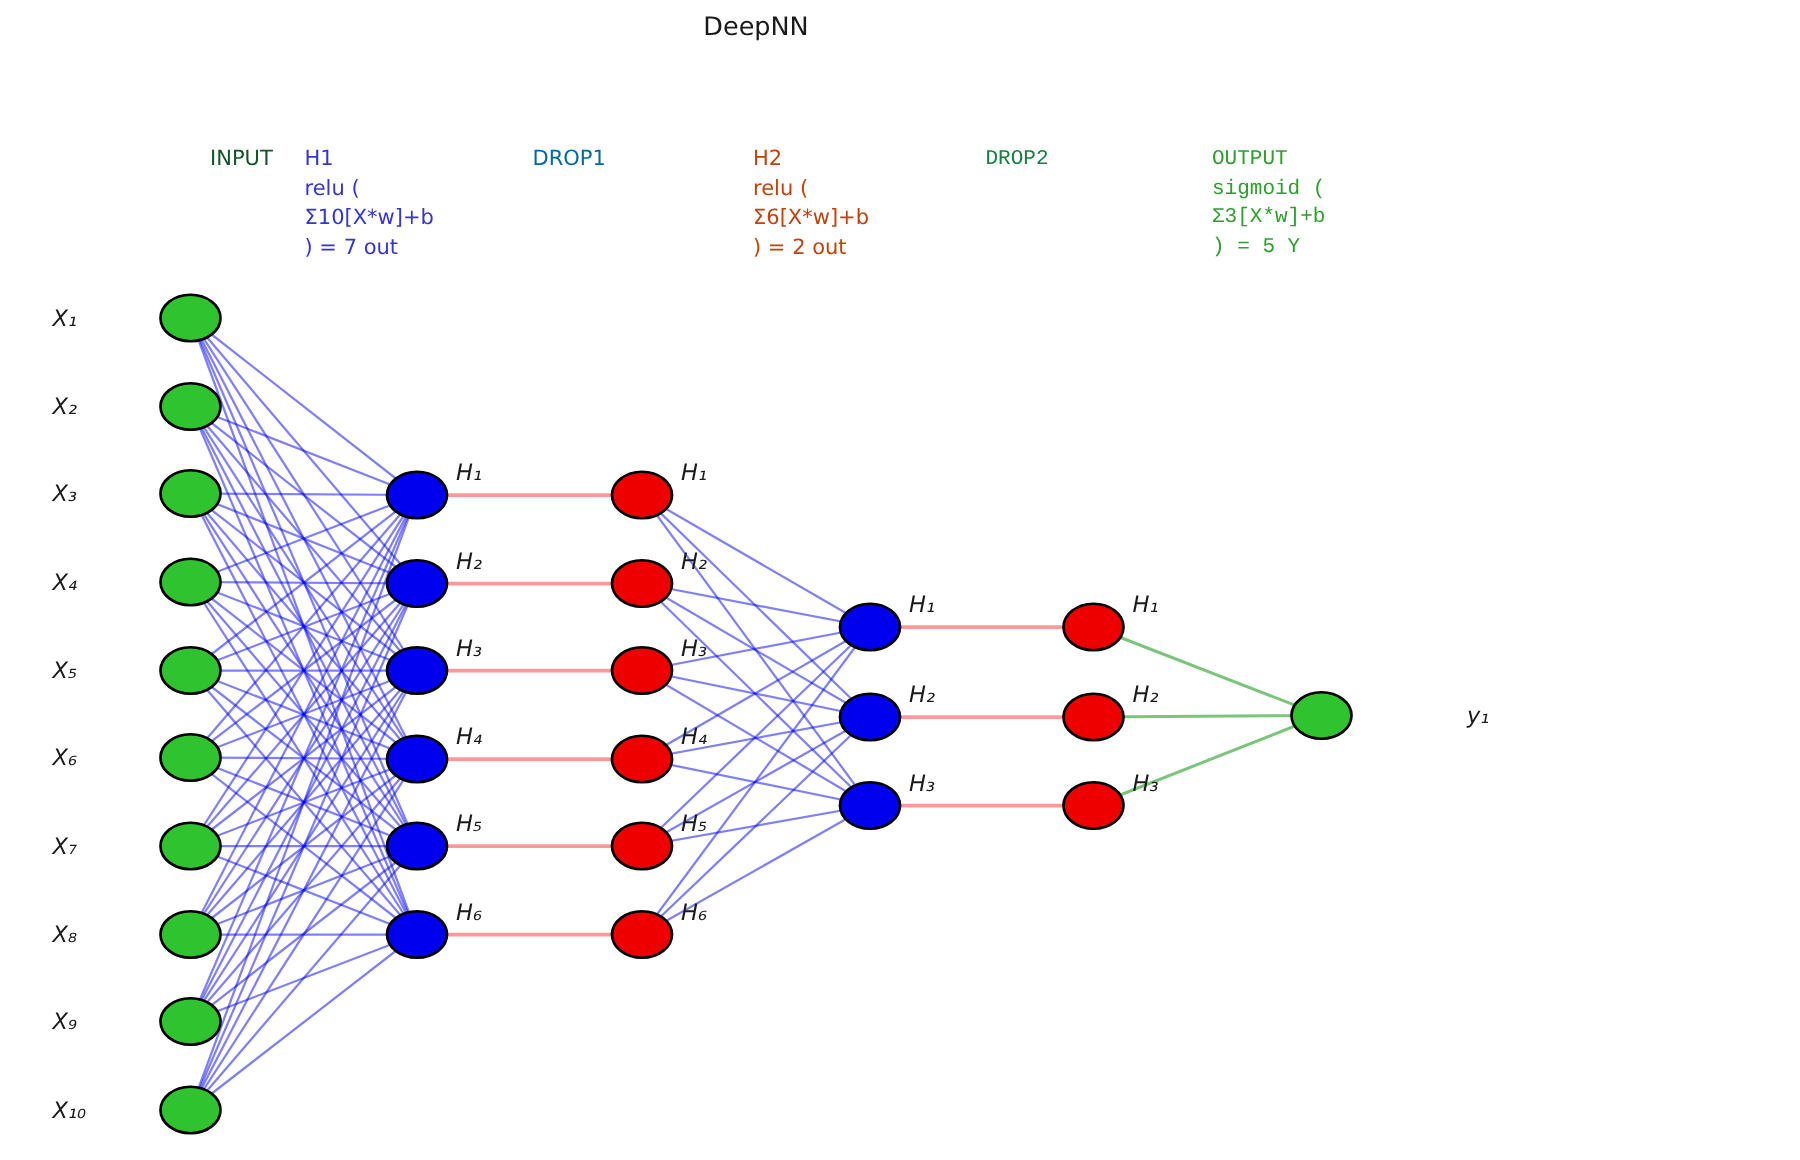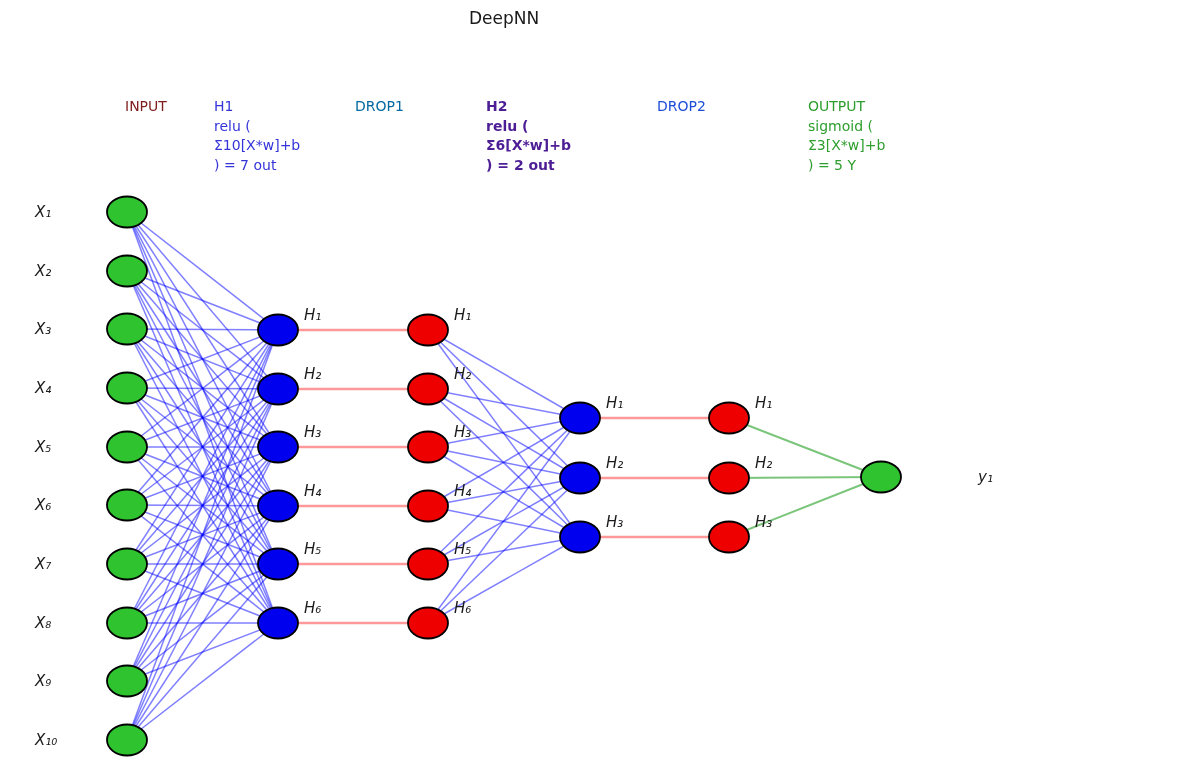--- a/index.html
+++ b/index.html
@@ -44,42 +44,42 @@
     font-size: 15px;
     fill: #1a1a1a;
   }
 </style>
 </head>
 <body>
 
 <div class="stage">
   <div class="page-title">DeepNN</div>
   <div id="headers">
-      <div class="layer-header" style="left: 125px; color: #7f1d1d; text-align: center;">
+      <div class="layer-header" style="left: 140px; color: #14532d; text-align: center;">
         <div>INPUT</div>
       </div>
-      <div class="layer-header" style="left: 203px; color: rgb(52, 52, 217); margin-left: 11px;">
+      <div class="layer-header" style="left: 203px; color: rgb(52, 52, 217);">
         <div>H1</div>
         <div>relu (</div>
         <div>Σ10[X*w]+b</div>
         <div>) = 7 out</div>
       </div>
       <div class="layer-header" style="left: 355px; color: #0369a1;">
         <div>DROP1</div>
       </div>
-      <div class="layer-header" style="left: 486px; color: #4c1d95; font-weight: bold;">
+      <div class="layer-header" style="left: 502px; color: #c2410c;">
         <div>H2</div>
         <div>relu (</div>
         <div>Σ6[X*w]+b</div>
         <div>) = 2 out</div>
       </div>
-      <div class="layer-header" style="left: 657px; color: #1d4ed8;">
+      <div class="layer-header" style="left: 657px; color: #15803d; font-family: Liberation Mono, monospace;">
         <div>DROP2</div>
       </div>
-      <div class="layer-header" style="left: 808px; color: rgb(46, 158, 46);">
+      <div class="layer-header" style="left: 808px; color: rgb(46, 158, 46); font-family: Liberation Mono, monospace;">
         <div>OUTPUT</div>
         <div>sigmoid (</div>
         <div>Σ3[X*w]+b</div>
         <div>) = 5 Y</div>
       </div>
     </div>
   <svg id="net" class="net" width="1200" height="773" viewBox="0 0 1200 773" xmlns="http://www.w3.org/2000/svg">
       <line x1="127" y1="212" x2="278" y2="330" stroke="#0000ff" stroke-opacity="0.5" stroke-width="1.5"></line>
       <line x1="127" y1="212" x2="278" y2="389" stroke="#0000ff" stroke-opacity="0.5" stroke-width="1.5"></line>
       <line x1="127" y1="212" x2="278" y2="447" stroke="#0000ff" stroke-opacity="0.5" stroke-width="1.5"></line>

